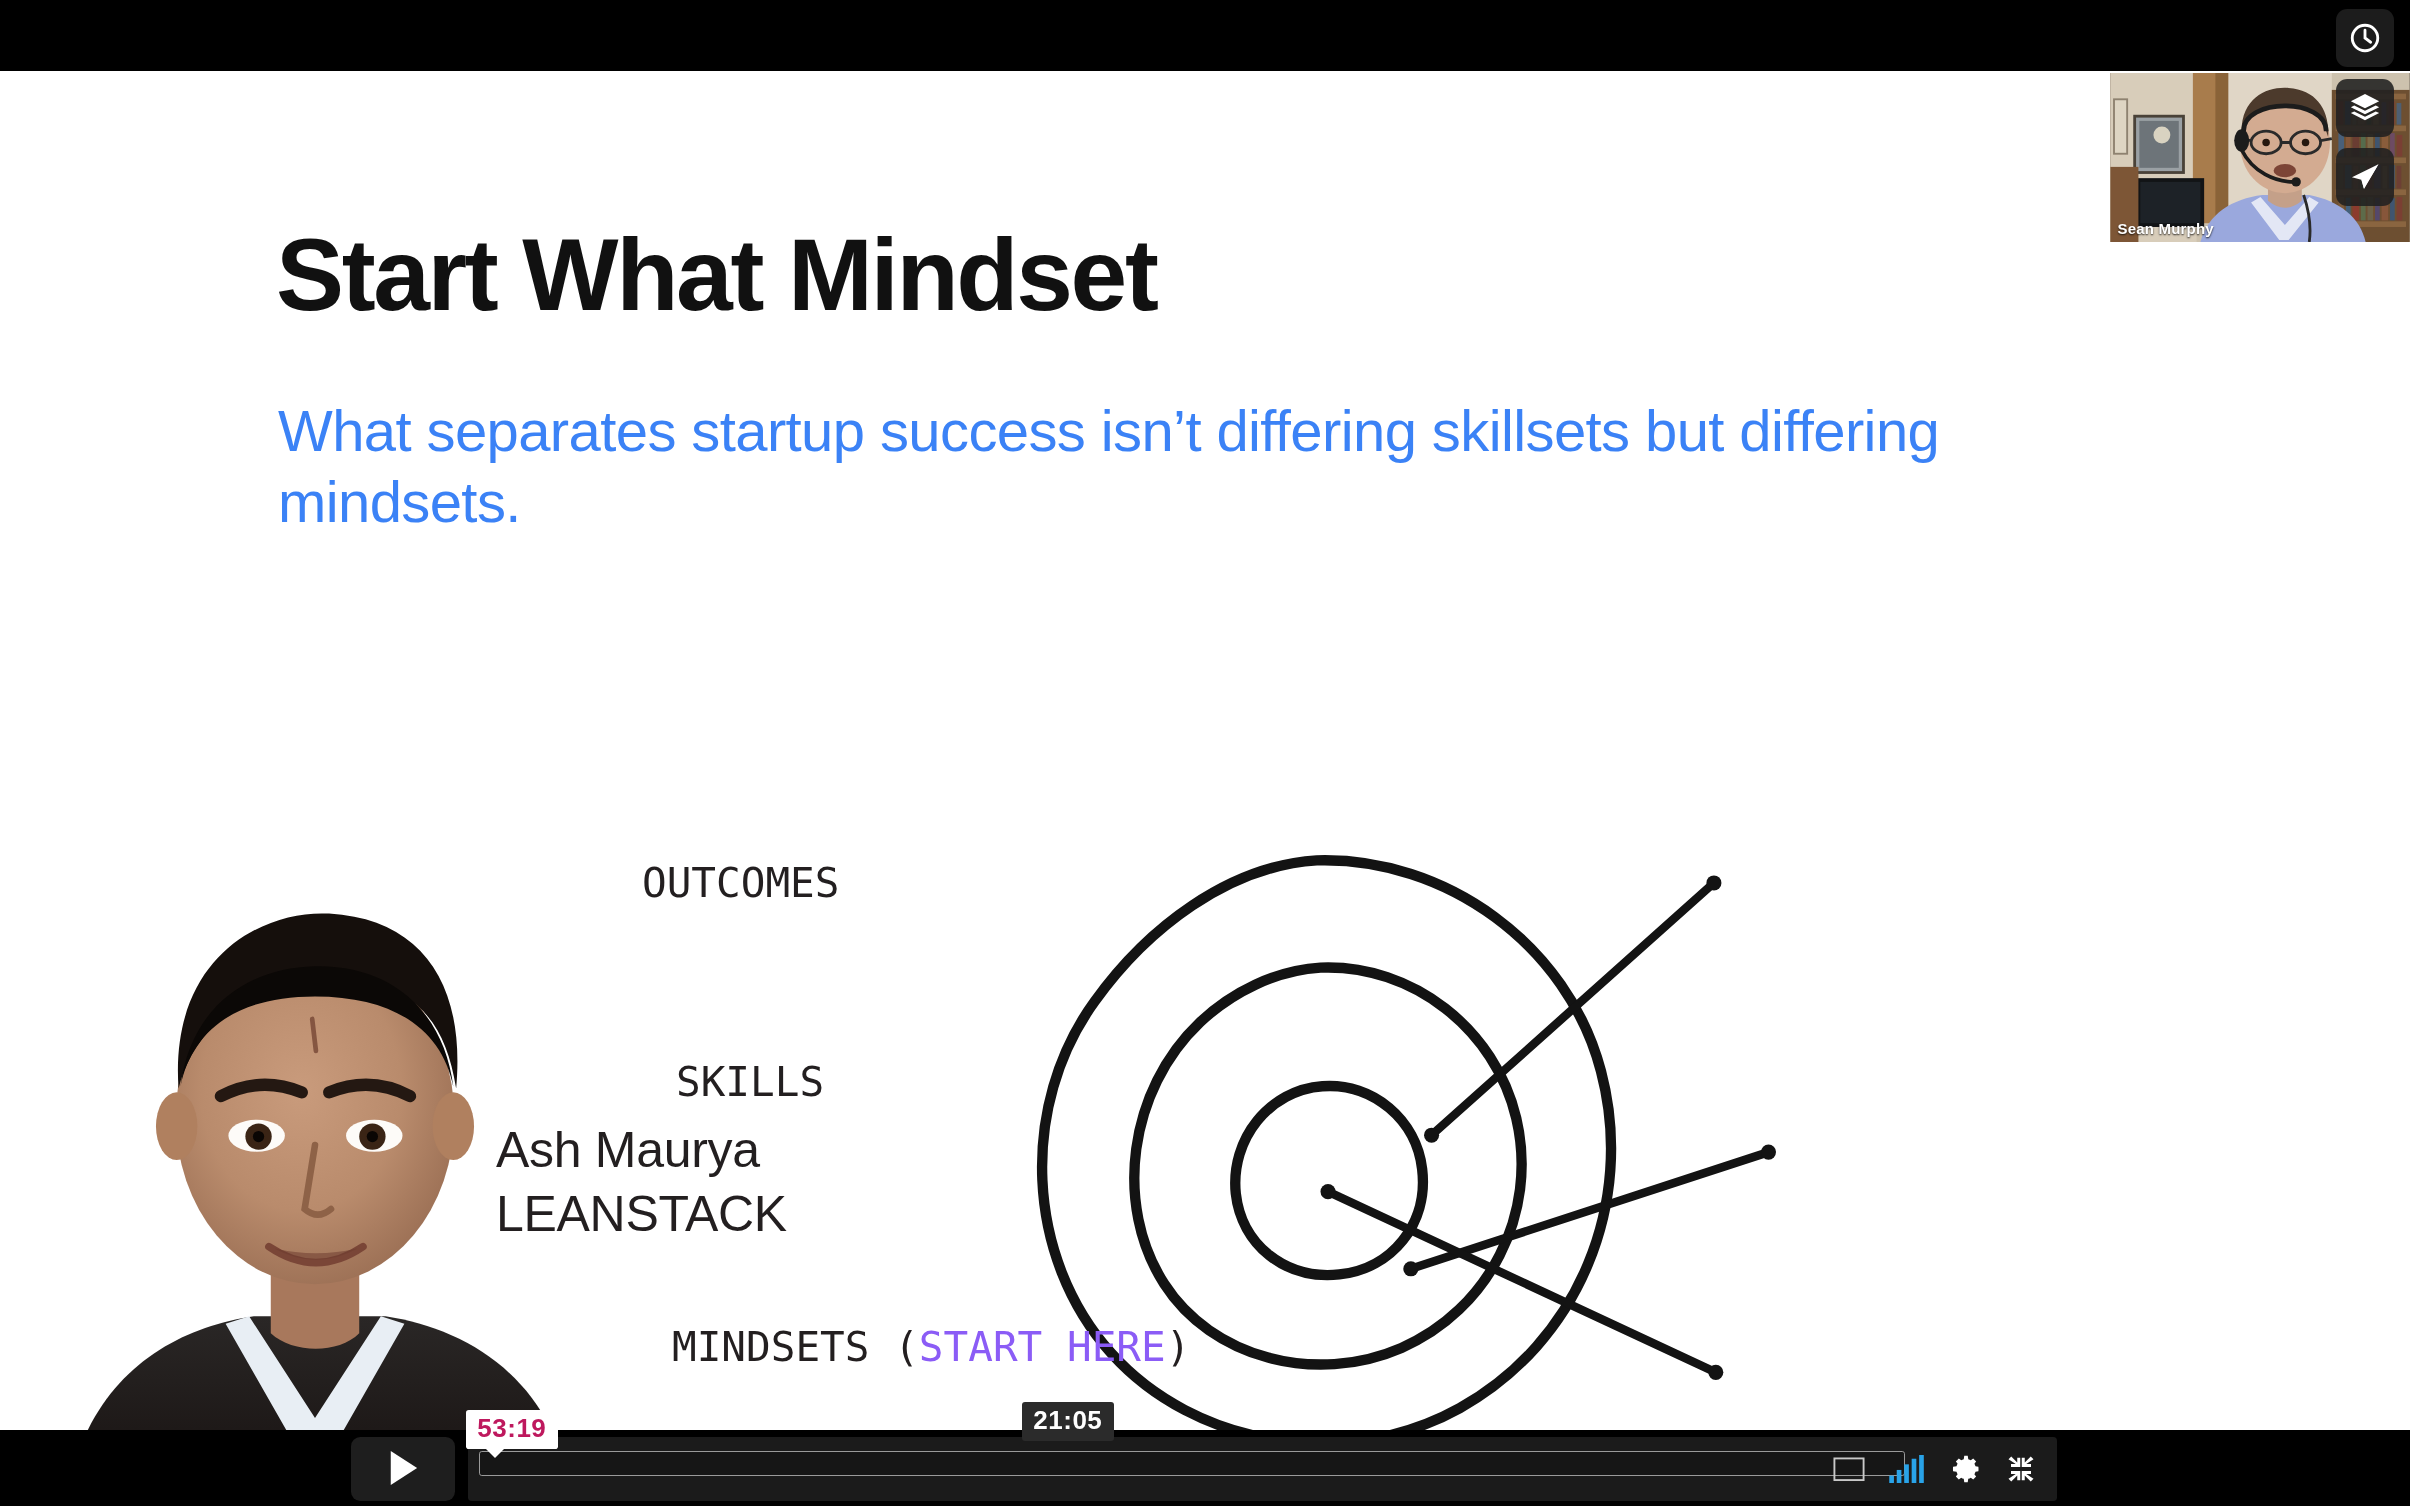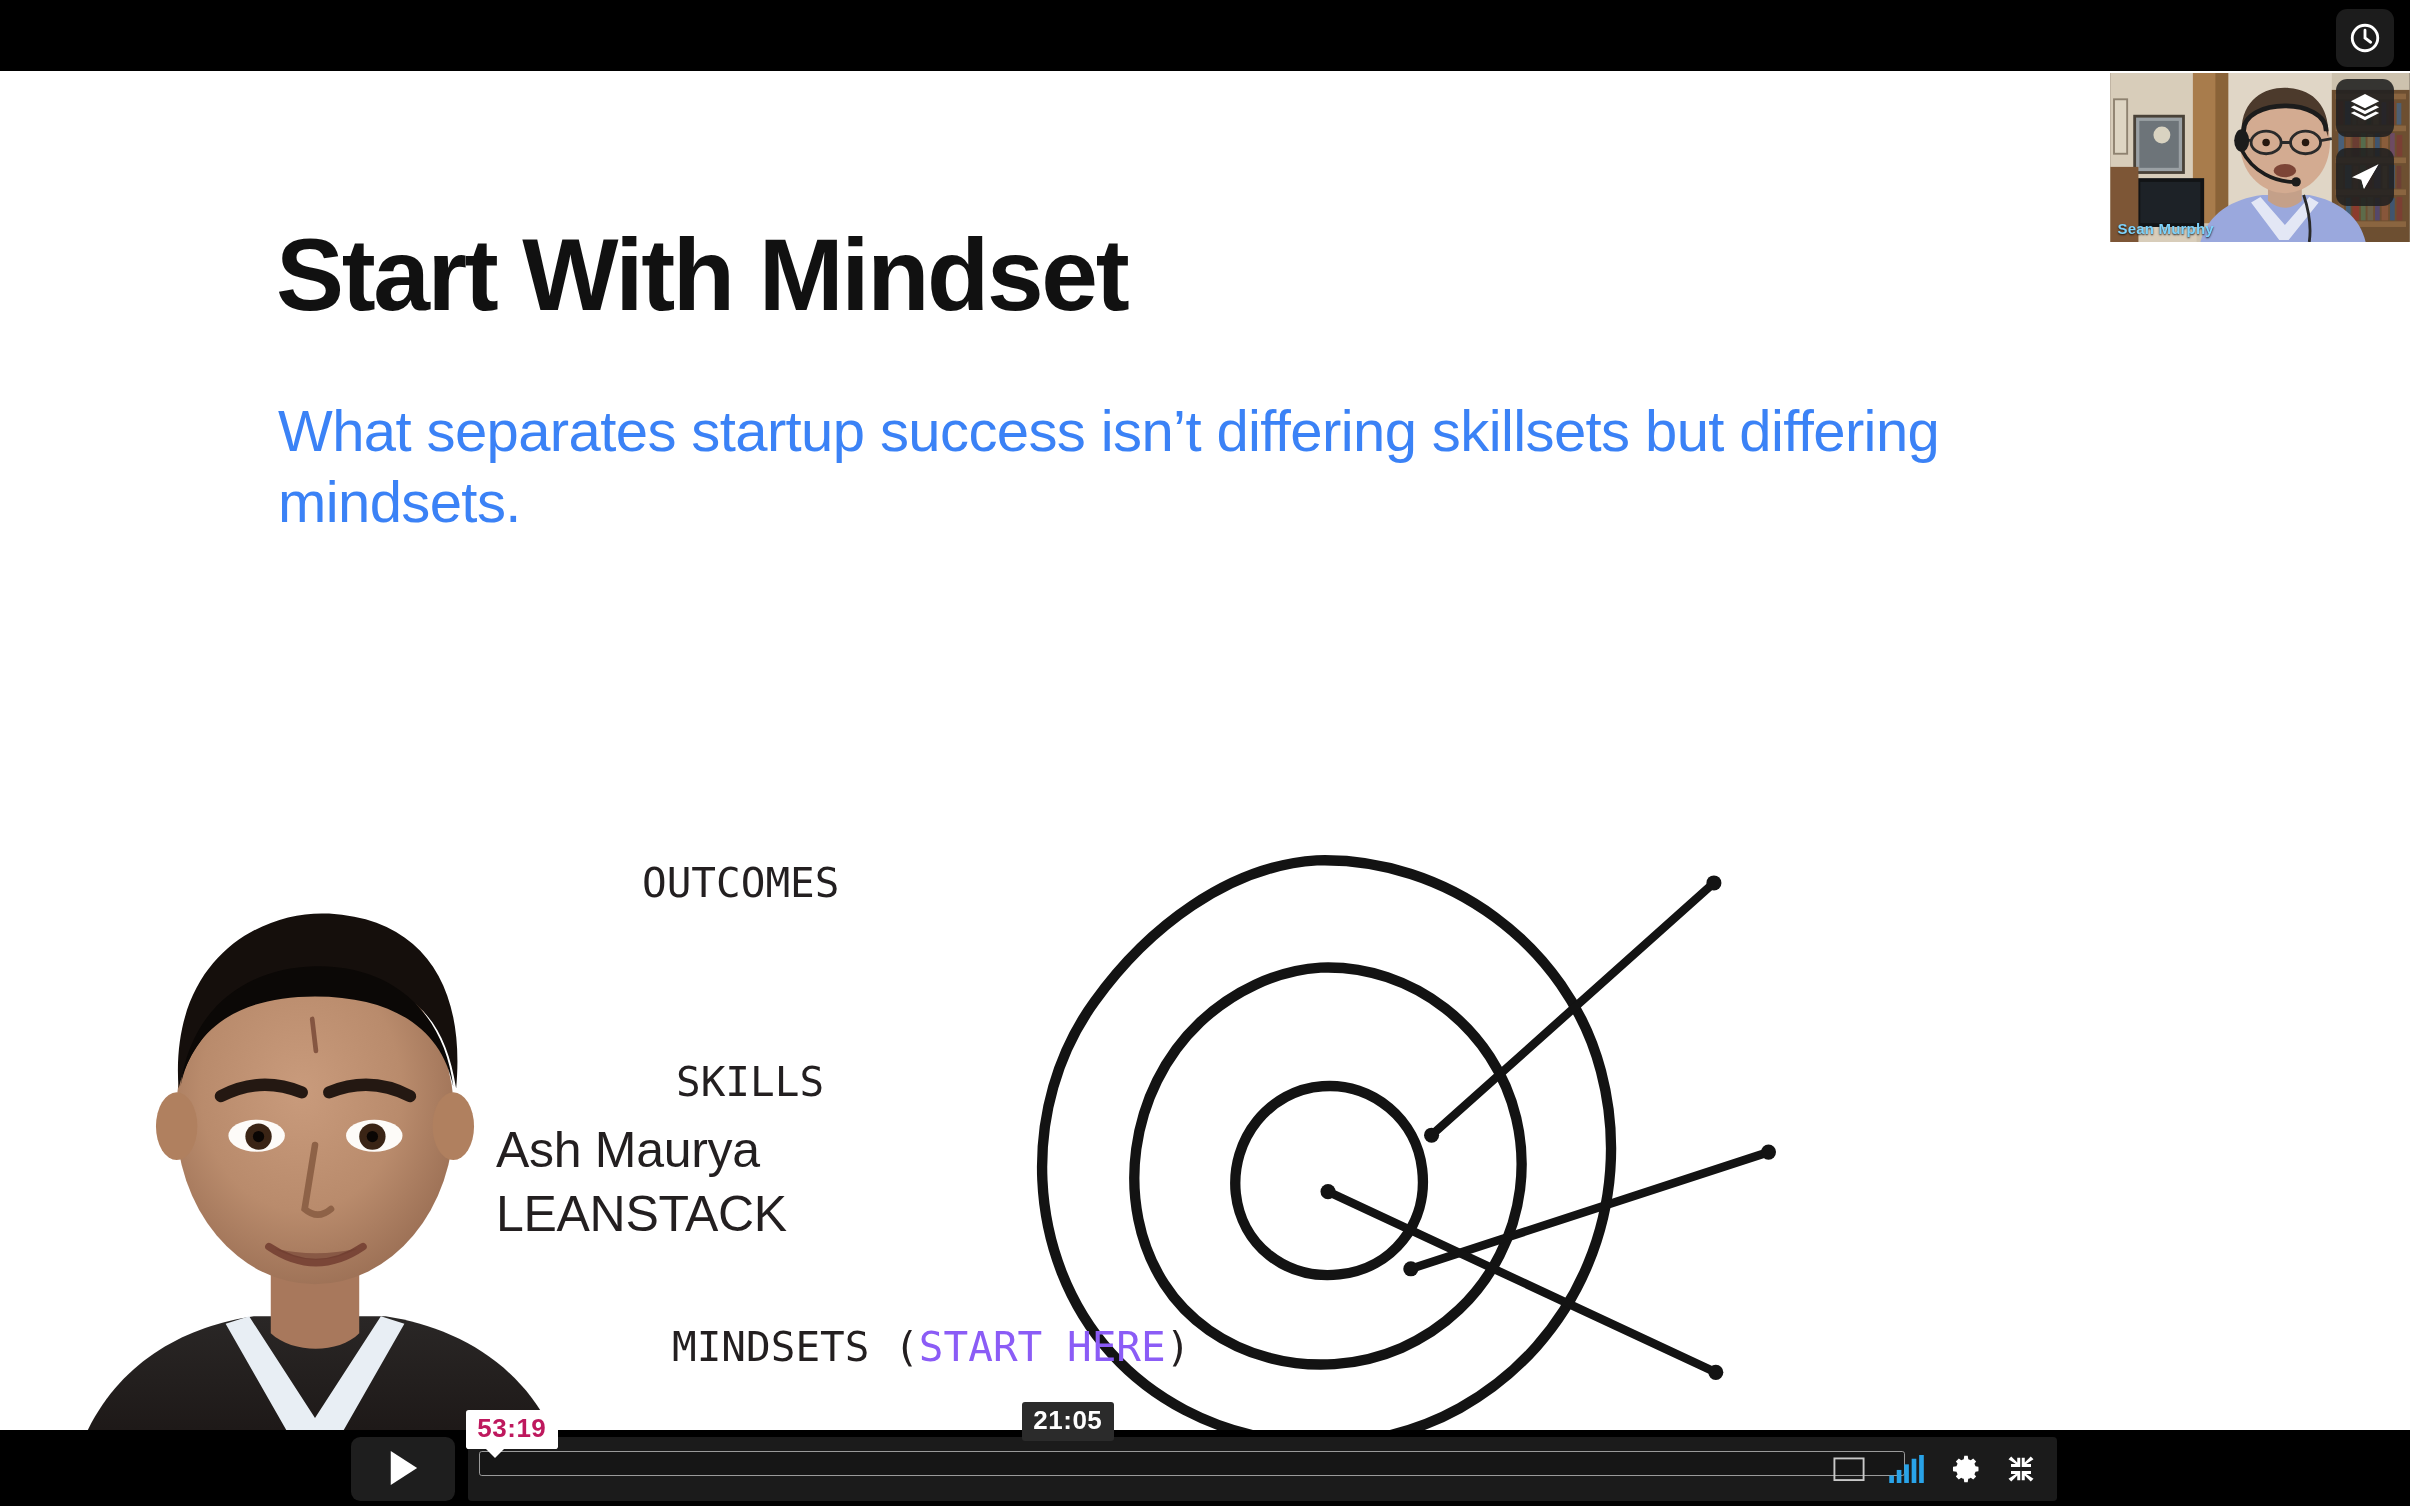--- a/index.html
+++ b/index.html
@@ -90,21 +90,21 @@
     left: 2110px; top: 73px;
     width: 300px; height: 169px;
     overflow: hidden;
     background: #6b6257;
   }
   .webcam .cam-name {
     position: absolute;
     left: 7.5px; bottom: 4.7px;
     font-size: 15px;
     font-weight: 700;
-    color: #7dd3fc;
+    color: #ffffff;
     text-shadow: 0 0.9px 1.9px rgba(0,0,0,.85);
     letter-spacing: 0.2px;
   }
 
   
   .icon-rail {
     position: absolute;
     right: 17px; top: 9.4px;
     display: flex; flex-direction: column; gap: 11.3px;
     z-index: 40;
@@ -196,21 +196,21 @@
     letter-spacing: 0.5px;
   }
 </style>
 </head>
 <body>
 
 <div id="stage">
 
   <div class="slide">
 
-    <div class="slide-title">Start With Mindset</div>
+    <div class="slide-title">Start What Mindset</div>
 
     <div class="slide-subtitle">What separates startup success isn’t differing skillsets but differing mindsets.</div>
 
     <div class="portrait">
       <svg width="574" height="650" viewBox="0 0 610 690">
         <defs>
           <clipPath id="pclip">
               <rect x="0" y="0" width="610" height="690"></rect>
             </clipPath>
           <radialGradient id="skin" cx="45%" cy="42%" r="60%">

